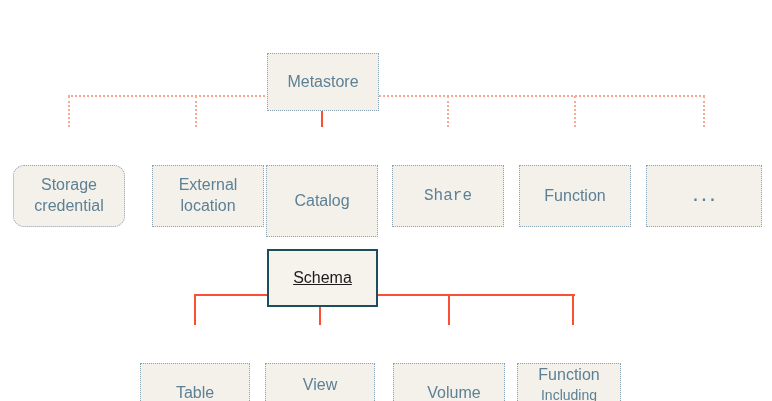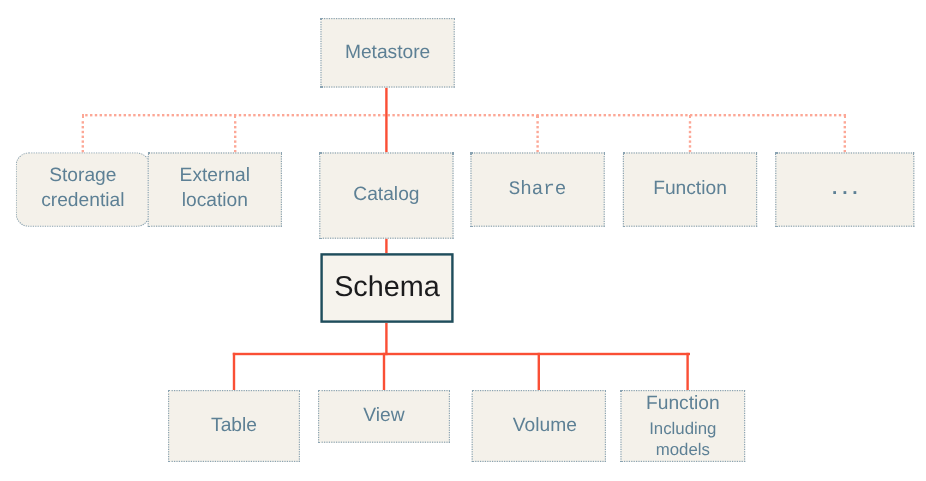--- a/index.html
+++ b/index.html
@@ -30,27 +30,29 @@
     background: var(--box-fill);
     border: 1px dotted var(--box-border);
     color: var(--box-text);
     font-size: 16px;
     line-height: 1.3;
     display: flex;
     flex-direction: column;
     align-items: center;
     justify-content: center;
     text-align: center;
+    margin-top: 38px;
   }
   .node .label { display: block; }
   .node.schema {
     border: 2px solid var(--schema-border);
     color: var(--schema-text);
-    font-size: 24px;
+    font-size: 16px;
     background: #f6f3ed;
+    text-decoration: underline;
   }
   .node.ellipsis .label {
     letter-spacing: 4px;
     font-weight: bold;
     padding-left: 4px;
   }
   .node .sublabel {
     display: block;
     max-width: 72px;
     margin: 1px auto 0;
@@ -84,21 +86,21 @@
   <div class="line v-solid" style="left:448px; top:294px; height:31px;"></div>
   <div class="line v-solid" style="left:572px; top:294px; height:31px;"></div>
 
   <div class="node" style="left:267px; top:15px; width:112px; height:58px;">
     <span class="label">Metastore</span>
   </div>
 
   <div class="node" style="left:13px; top:127px; width:112px; height:62px;border-radius:11px;">
     <span class="label">Storage credential</span>
   </div>
-  <div class="node" style="left:123px; top:127px; width:112px; height:62px;">
+  <div class="node" style="left:152px; top:127px; width:112px; height:62px;">
     <span class="label">External location</span>
   </div>
   <div class="node" style="left:266px; top:127px; width:112px; height:72px;">
     <span class="label">Catalog</span>
   </div>
   <div class="node" style="left:392px; top:127px; width:112px; height:62px;font-family:Liberation Mono, monospace;">
     <span class="label">Share</span>
   </div>
   <div class="node" style="left:519px; top:127px; width:112px; height:62px;">
     <span class="label">Function</span>

